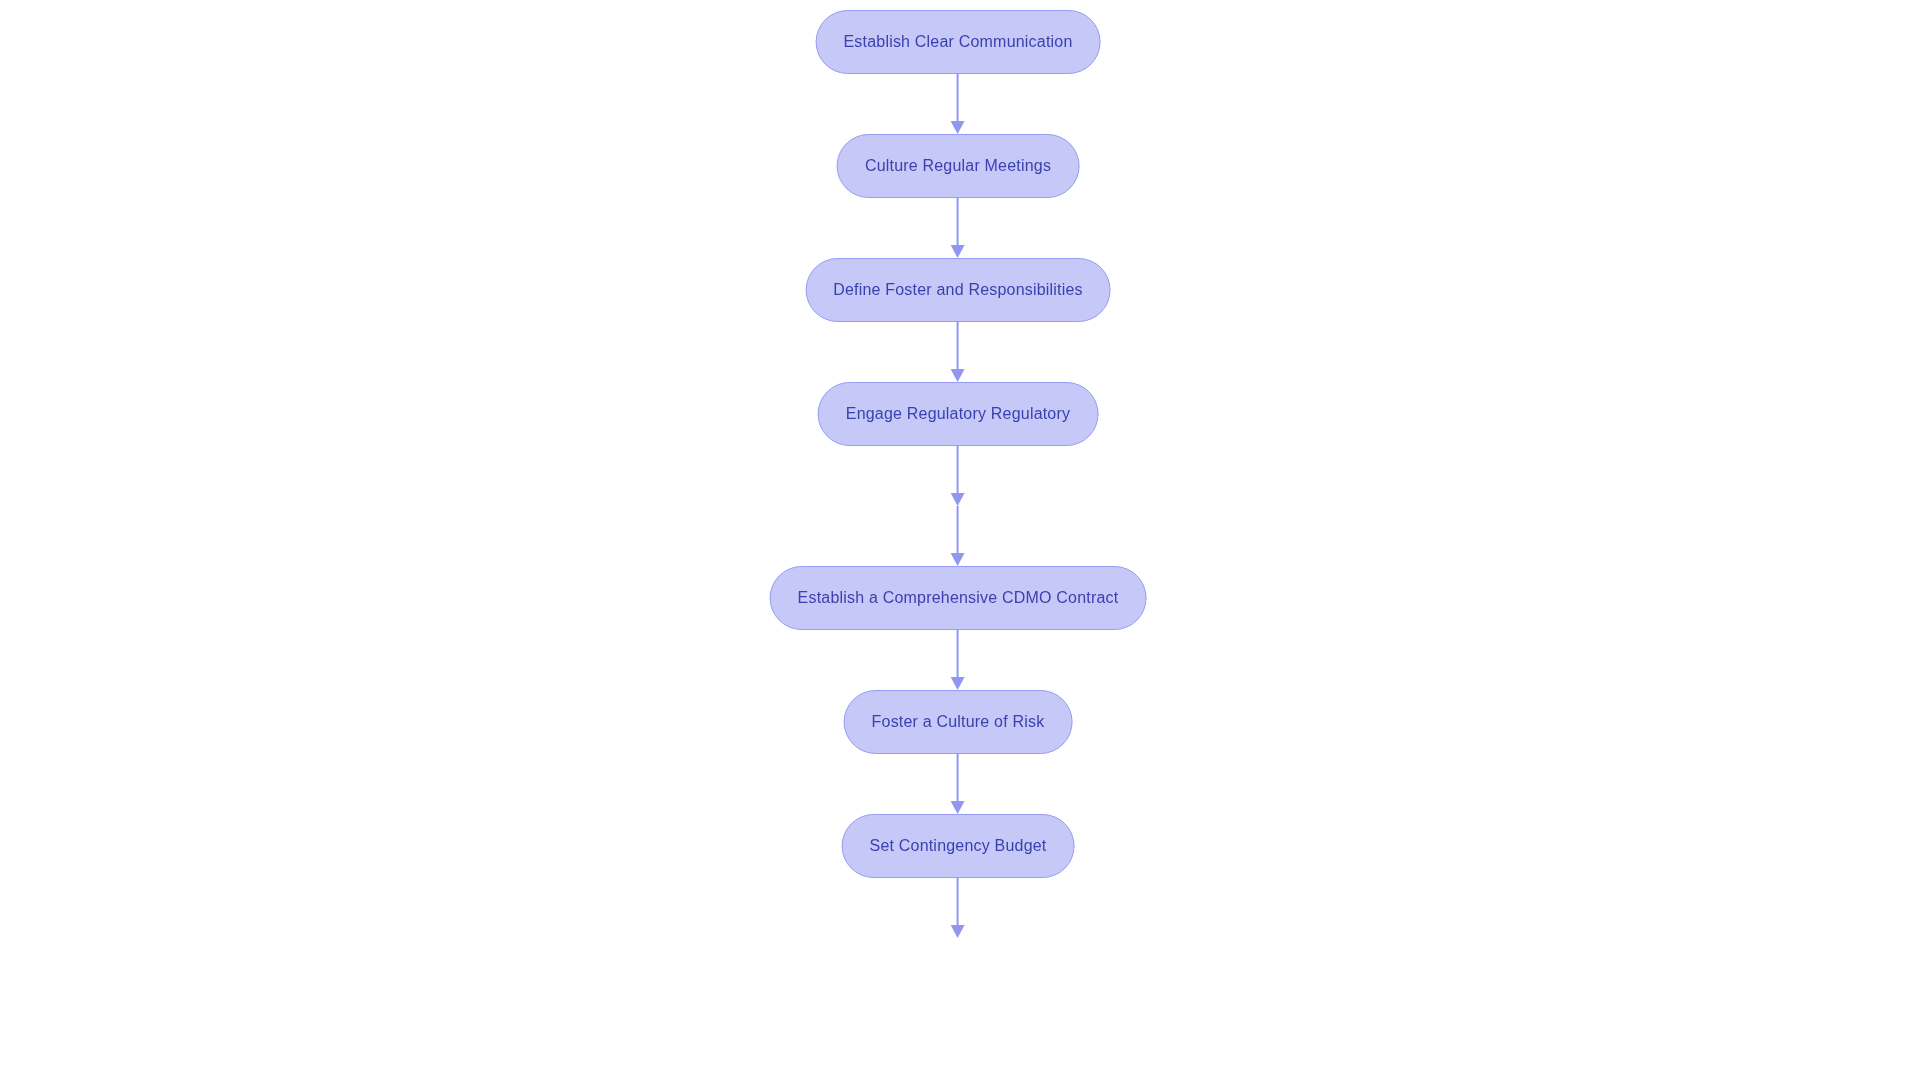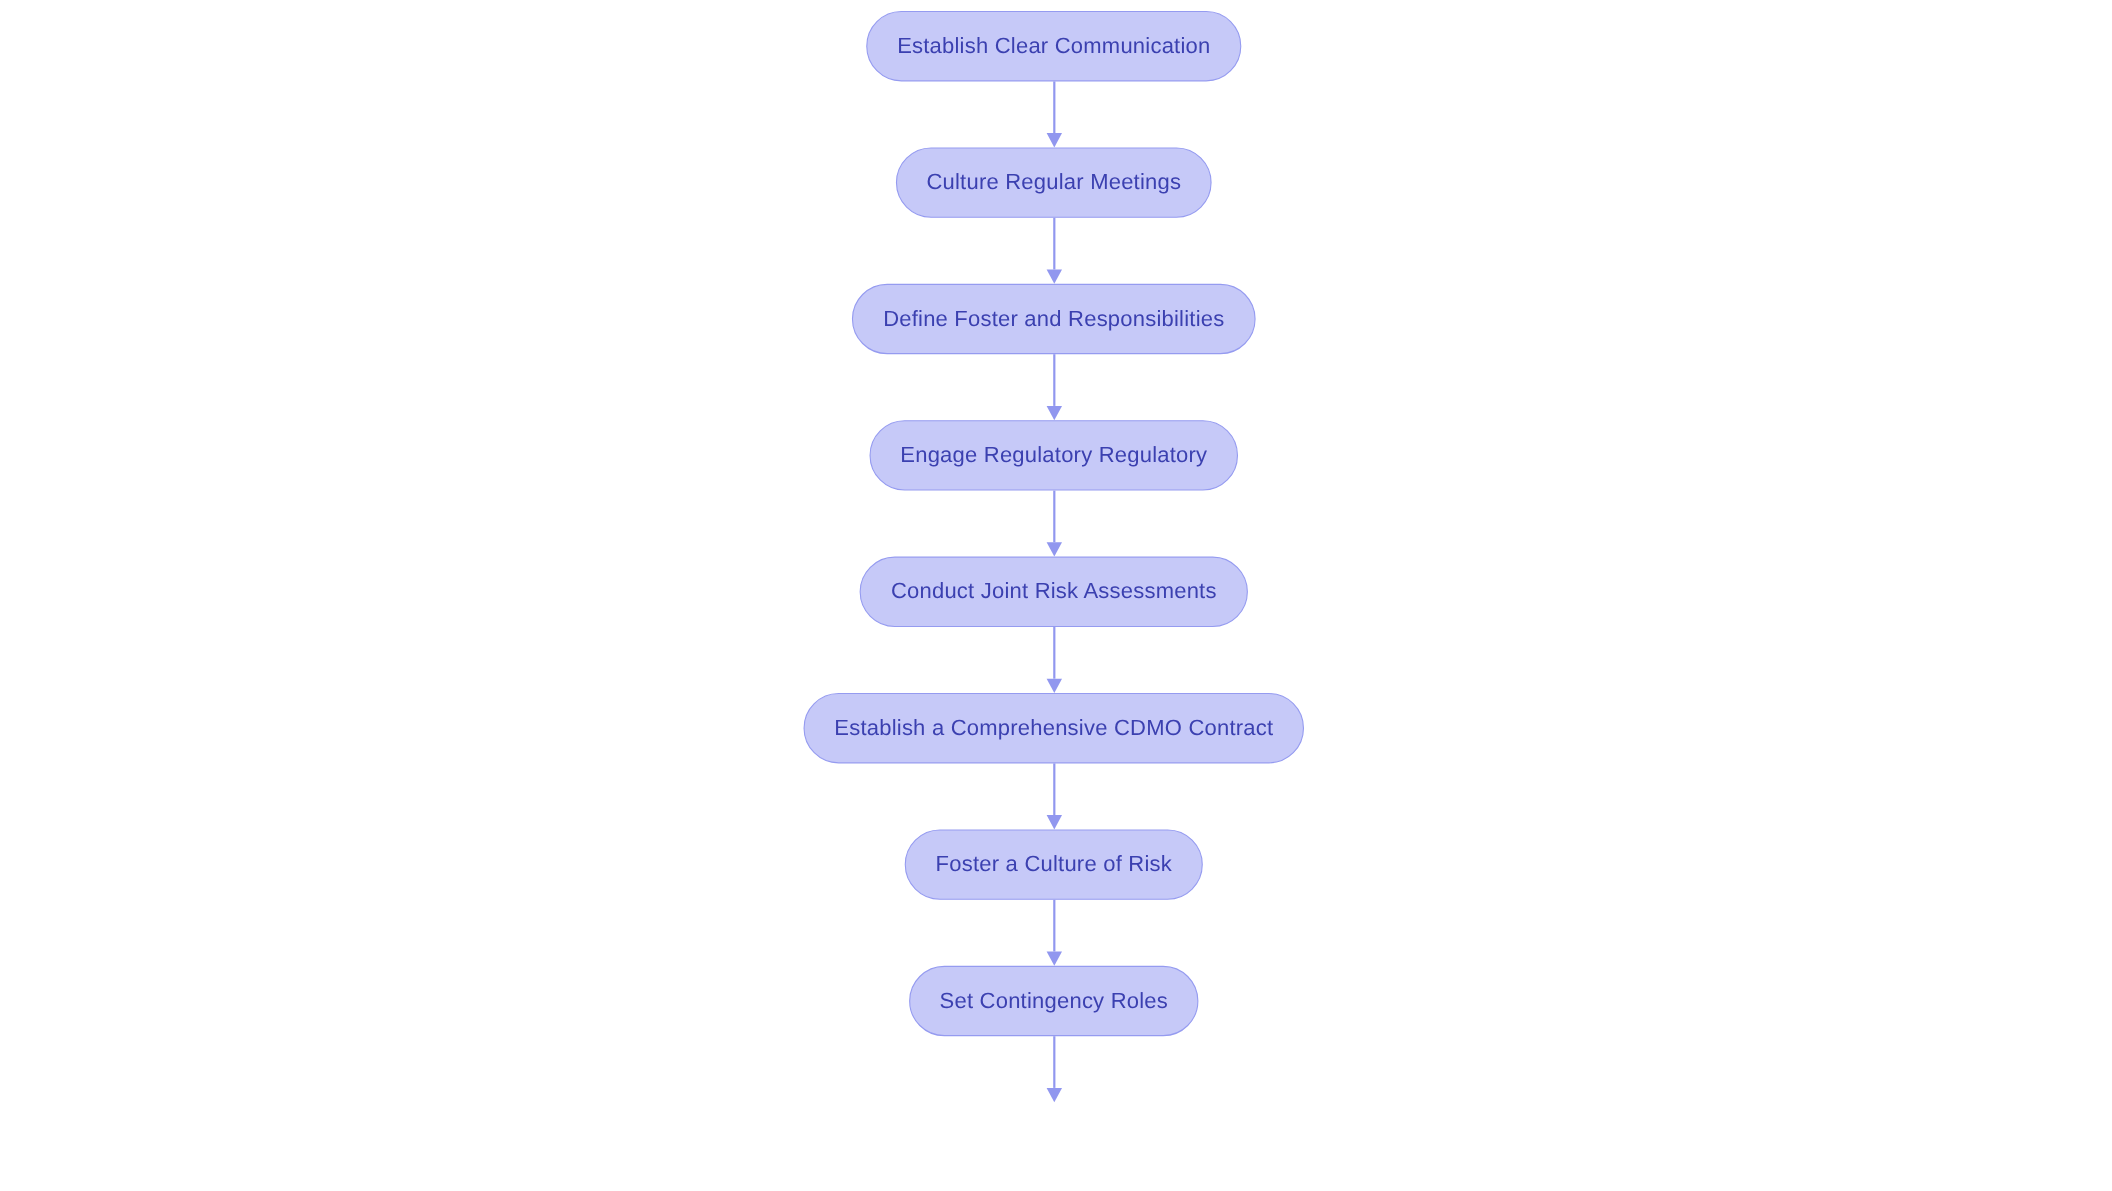--- a/index.html
+++ b/index.html
@@ -35,21 +35,21 @@
   .flow-node {
     height: 64px;
     padding: 0 27px;
     border-radius: 32px;
     background: var(--node_fill);
     border: 1.5px solid var(--node_border);
     display: flex;
     align-items: center;
     justify-content: center;
     color: var(--node_text);
-    font-size: 20px;
+    font-size: 16px;
     letter-spacing: 0.2px;
     white-space: nowrap;
     flex: 0 0 auto;
   }
   .connector {
     height: 60px;
     display: flex;
     flex-direction: column;
     align-items: center;
     flex: 0 0 auto;
@@ -103,23 +103,20 @@
 
     <div class="flow-node">
       <span>Engage Regulatory Regulatory</span>
     </div>
 
     <div class="connector">
       <div class="line"></div>
       <div class="head"></div>
     </div>
 
-    <div class="flow-node">
-      <span>Conduct Joint Risk Assessments</span>
-    </div>
 
     <div class="connector">
       <div class="line"></div>
       <div class="head"></div>
     </div>
 
     <div class="flow-node">
       <span>Establish a Comprehensive CDMO Contract</span>
     </div>
 
@@ -131,21 +128,21 @@
     <div class="flow-node">
       <span>Foster a Culture of Risk</span>
     </div>
 
     <div class="connector">
       <div class="line"></div>
       <div class="head"></div>
     </div>
 
     <div class="flow-node">
-      <span>Set Contingency Roles</span>
+      <span>Set Contingency Budget</span>
     </div>
 
     <div class="connector">
       <div class="line"></div>
       <div class="head"></div>
     </div>
 
 
   </div>
 </div>

